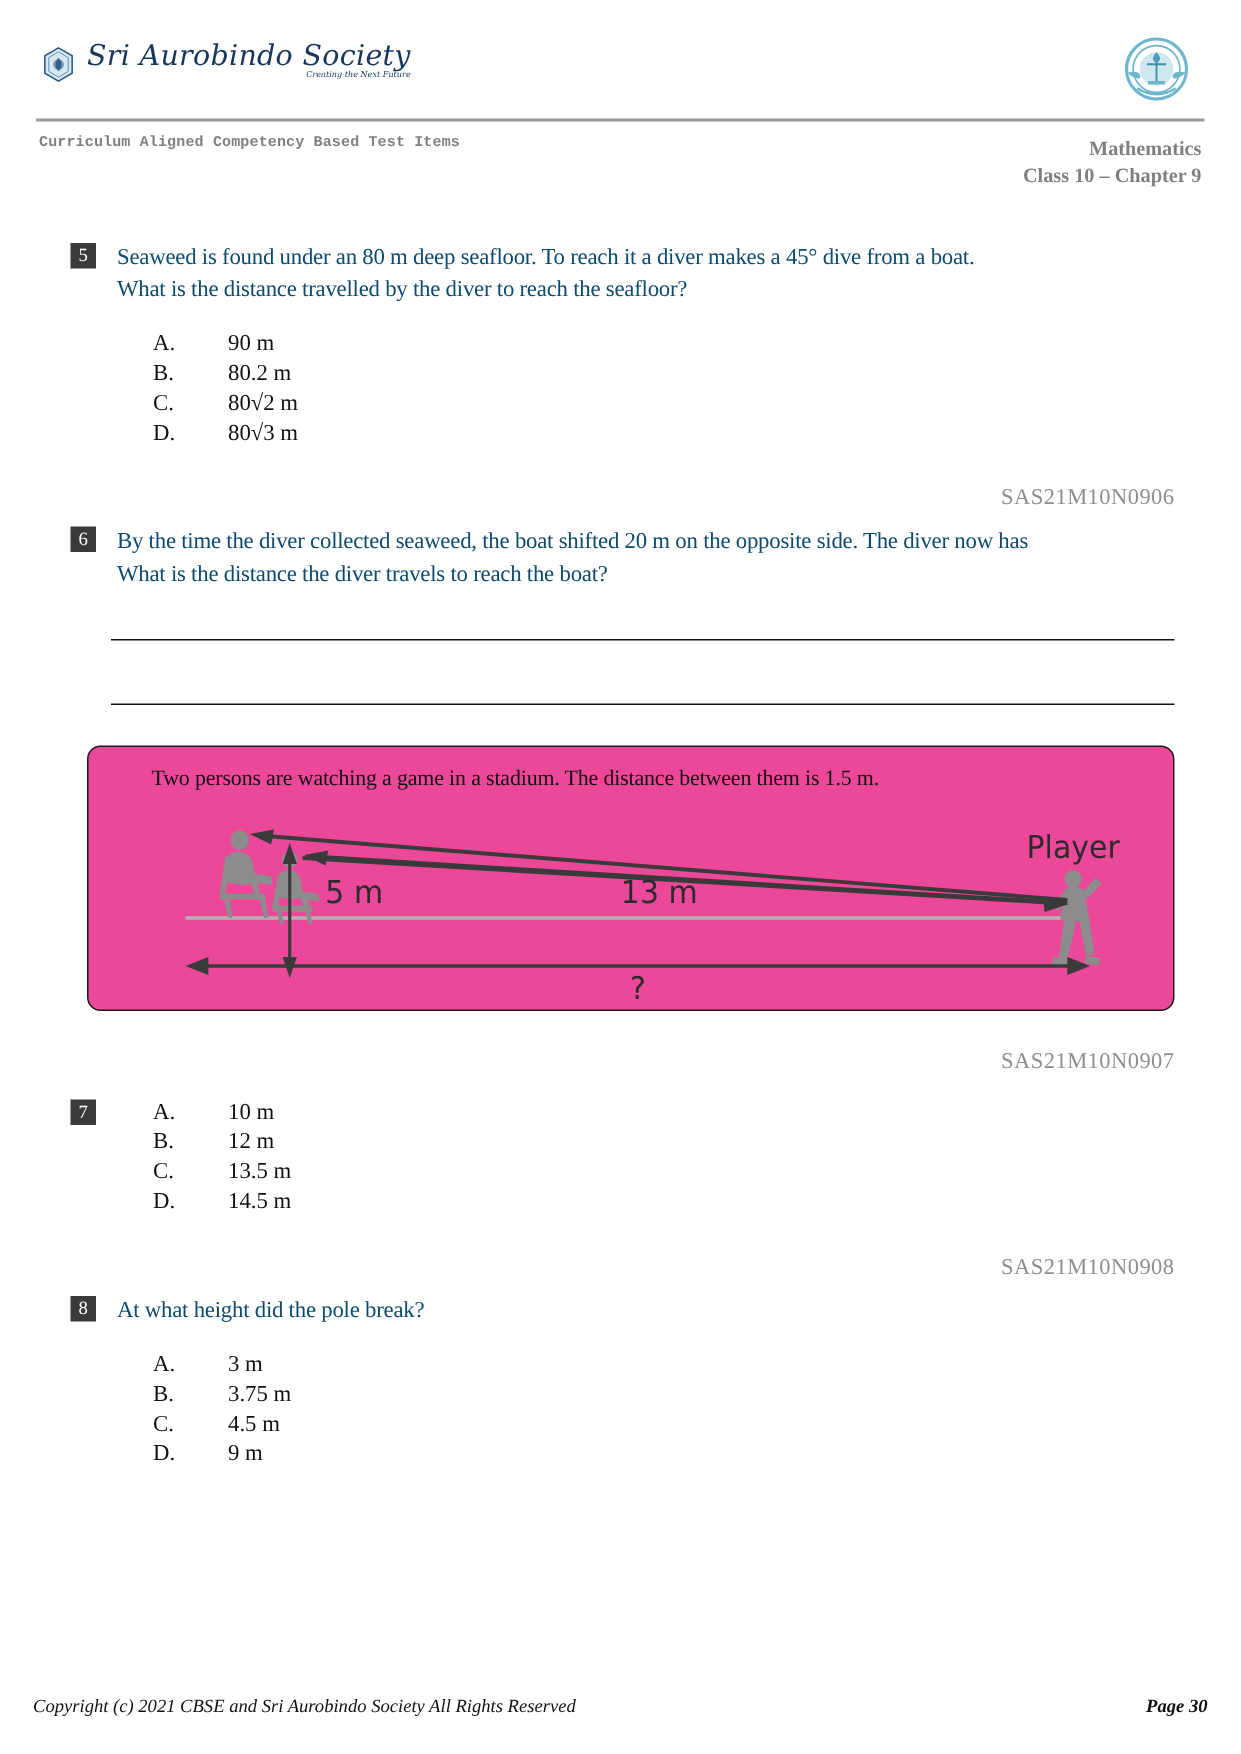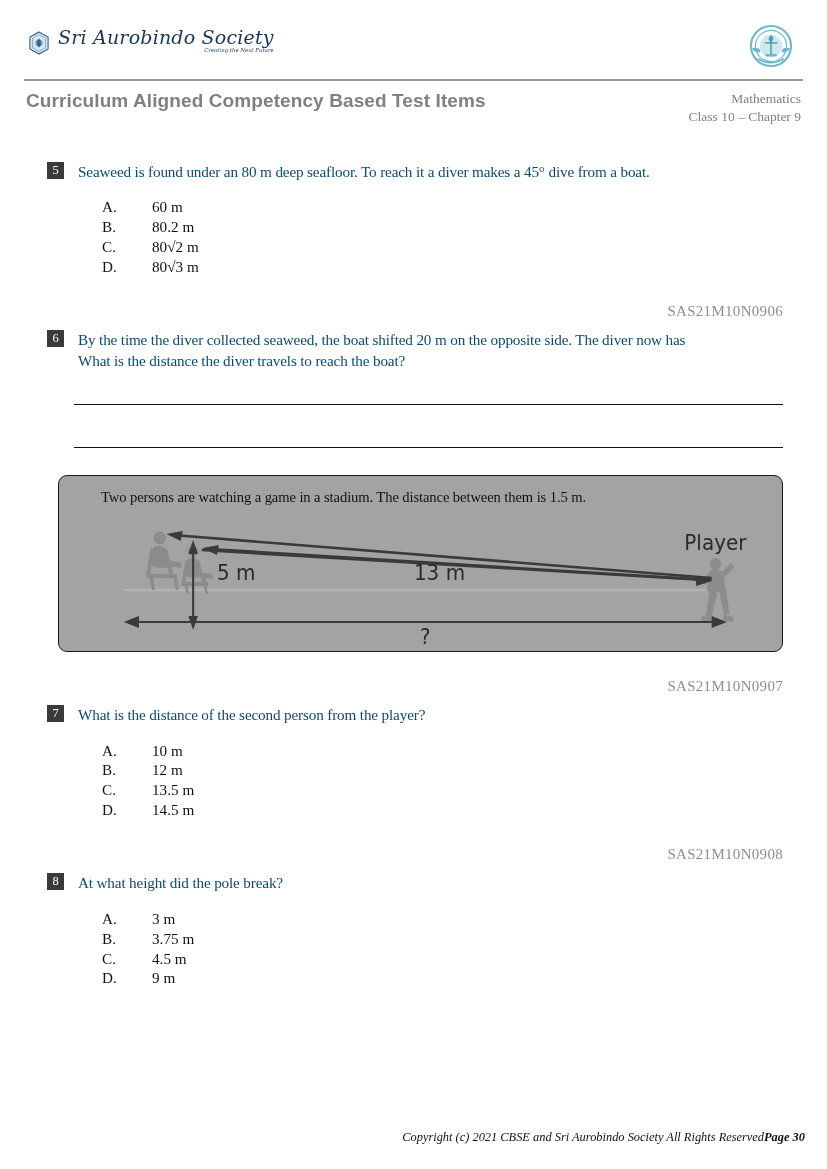--- a/index.html
+++ b/index.html
@@ -78,29 +78,29 @@
     margin: 1px 2px 0 2px;
   }
 
   .head-meta {
     display: flex;
     justify-content: space-between;
     align-items: flex-start;
     padding: 9px 4px 0 4px;
   }
   .head-left {
-    font-family: Liberation Sans, sans-serif;
+    font-family: Liberation Mono, monospace;
     font-weight: bold;
-    font-size: 19px;
+    font-size: 10px;
     color: #808080;
     letter-spacing: 0.1px;
   }
   .head-right {
     font-family: "Liberation Serif", serif;
-    font-weight: normal;
+    font-weight: bold;
     font-size: 13.5px;
     color: #808080;
     text-align: right;
     line-height: 1.32;
   }
 
   
   .qcode {
     text-align: right;
     font-family: "Liberation Serif", serif;
@@ -166,21 +166,21 @@
   .ans-line + .ans-line { margin-top: 42px; }
 
   
   .stimulus {
     margin: 27px 22px 0 36px;
     border: 1.8px solid #1a1a1a;
     border-radius: 9px;
     height: 177px;
     position: relative;
     box-sizing: border-box;
-    background: #a3a3a3;
+    background: #ec4899;
   }
   .stim-text {
     position: absolute;
     left: 42px;
     top: 13px;
     font-family: "Liberation Serif", serif;
     font-size: 14.6px;
     color: #111111;
     letter-spacing: -0.1px;
     white-space: nowrap;
@@ -194,21 +194,21 @@
   }
   .stim-figure svg { display: block; width: 100%; height: 100%; }
 
   
   .footer {
     position: absolute;
     left: 22px;
     right: 22px;
     bottom: 40px;
     display: flex;
-    justify-content: flex-end;
+    justify-content: space-between;
     align-items: baseline;
     font-family: "Liberation Serif", serif;
     font-style: italic;
     font-size: 12.4px;
     color: #111111;
   }
   .footer-right { white-space: nowrap; font-weight: bold; }
   .spacer-md { height: 26px; }
 </style>
 </head>
@@ -253,25 +253,26 @@
       <div>Class 10 – Chapter 9</div>
     </div>
   </div>
 
   <div class="spacer-md"></div>
 
   <div class="qblock">
     <div class="qnum">5</div>
     <div class="qtext">
       <div>Seaweed is found under an 80 m deep seafloor. To reach it a diver makes a 45° dive from a boat.</div>
+      <div>What is the distance travelled by the diver to reach the seafloor?</div>
     </div>
     <div class="options">
       <div class="opt">
         <span class="opt-key">A.</span>
-        <span class="opt-val">60 m</span>
+        <span class="opt-val">90 m</span>
       </div>
       <div class="opt">
         <span class="opt-key">B.</span>
         <span class="opt-val">80.2 m</span>
       </div>
       <div class="opt">
         <span class="opt-key">C.</span>
         <span class="opt-val">80√2 m</span>
       </div>
       <div class="opt">
@@ -369,23 +370,20 @@
         <text x="690" y="32" text-anchor="middle" font-family="DejaVu Sans, sans-serif" font-size="21" fill="#2b2b2b">Player</text>
       </svg>
     </div>
   </div>
 
   <div class="spacer-md"></div>
 
   <div class="qcode">SAS21M10N0907</div>
   <div class="qblock">
     <div class="qnum">7</div>
-    <div class="qtext">
-      <div>What is the distance of the second person from the player?</div>
-    </div>
     <div class="options">
       <div class="opt">
         <span class="opt-key">A.</span>
         <span class="opt-val">10 m</span>
       </div>
       <div class="opt">
         <span class="opt-key">B.</span>
         <span class="opt-val">12 m</span>
       </div>
       <div class="opt">

